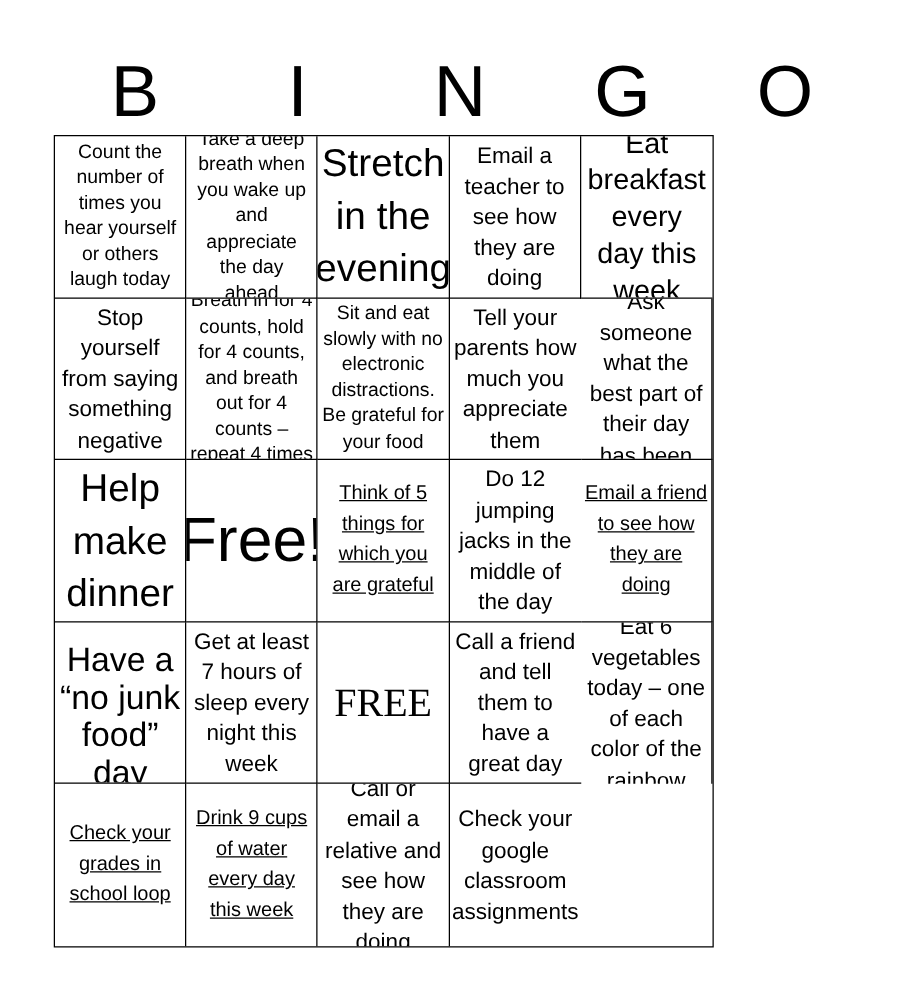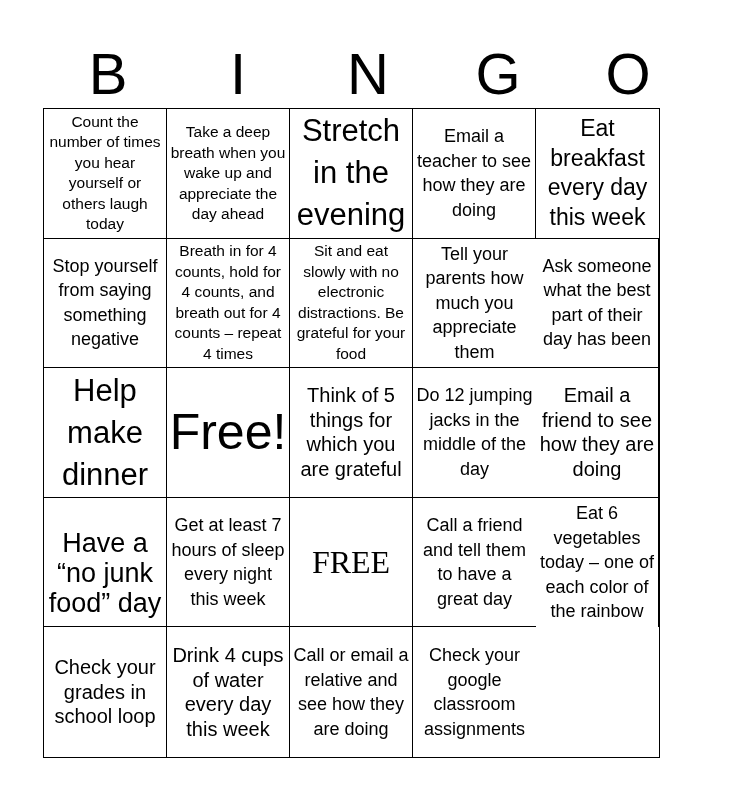--- a/index.html
+++ b/index.html
@@ -27,21 +27,21 @@
     .header-letter {
       text-align: center;
       font-size: 58px;
       line-height: 68px;
       font-weight: normal;
     }
     .grid {
       position: absolute;
       left: 43px;
       top: 108px;
-      width: 617px;
+      width: 528px;
       height: 650px;
       box-sizing: border-box;
       border: 1.5px solid #000000;
       display: grid;
       grid-template-columns: repeat(5, 1fr);
       grid-template-rows: repeat(5, 1fr);
     }
     .cell {
       box-sizing: border-box;
       border-right: 1px solid #000000;
@@ -56,21 +56,21 @@
     }
     .cell.col-4 { border-right: none; }
     .cell.row-4 { border-bottom: none; }
     .cell-text {
       display: block;
       line-height: 1.15;
       word-wrap: break-word;
     }
     .fs-s  { font-size: 15.5px; line-height: 20.5px; }
     .fs-m  { font-size: 18px;  line-height: 24.5px; }
-    .fs-m2 { font-size: 20px;  line-height: 24.5px; }
+    .fs-m2 { font-size: 16px;  line-height: 24.5px; text-decoration: underline; }
     .fs-l  { font-size: 23px;  line-height: 29.5px; }
     .fs-xl { font-size: 27px;  line-height: 30px; margin-top: 21px; }
     .fs-xxl { font-size: 31px; line-height: 42px; }
     .fs-free { font-size: 50px; line-height: 56px; }
     .fs-free2 { font-size: 32px; line-height: 50px; font-family: Liberation Serif, serif; }
   </style>
 </head>
 <body>
 
 <div class="header">
@@ -139,21 +139,21 @@
     <div class="cell row-3 col-4">
       <span class="cell-text fs-m">Call a friend and tell them to have a great day</span>
     </div>
     <div class="cell row-4 col-0">
       <span class="cell-text fs-m">Eat 6 vegetables today – one of each color of the rainbow</span>
     </div>
     <div class="cell row-4 col-1">
       <span class="cell-text fs-m2">Check your grades in school loop</span>
     </div>
     <div class="cell row-4 col-2">
-      <span class="cell-text fs-m2">Drink 4 cups of water every day this week</span>
+      <span class="cell-text fs-m2">Drink 9 cups of water every day this week</span>
     </div>
     <div class="cell row-4 col-3">
       <span class="cell-text fs-m">Call or email a relative and see how they are doing</span>
     </div>
     <div class="cell row-4 col-4">
       <span class="cell-text fs-m">Check your google classroom assignments</span>
     </div>
   </div>
 
 </body></html>

